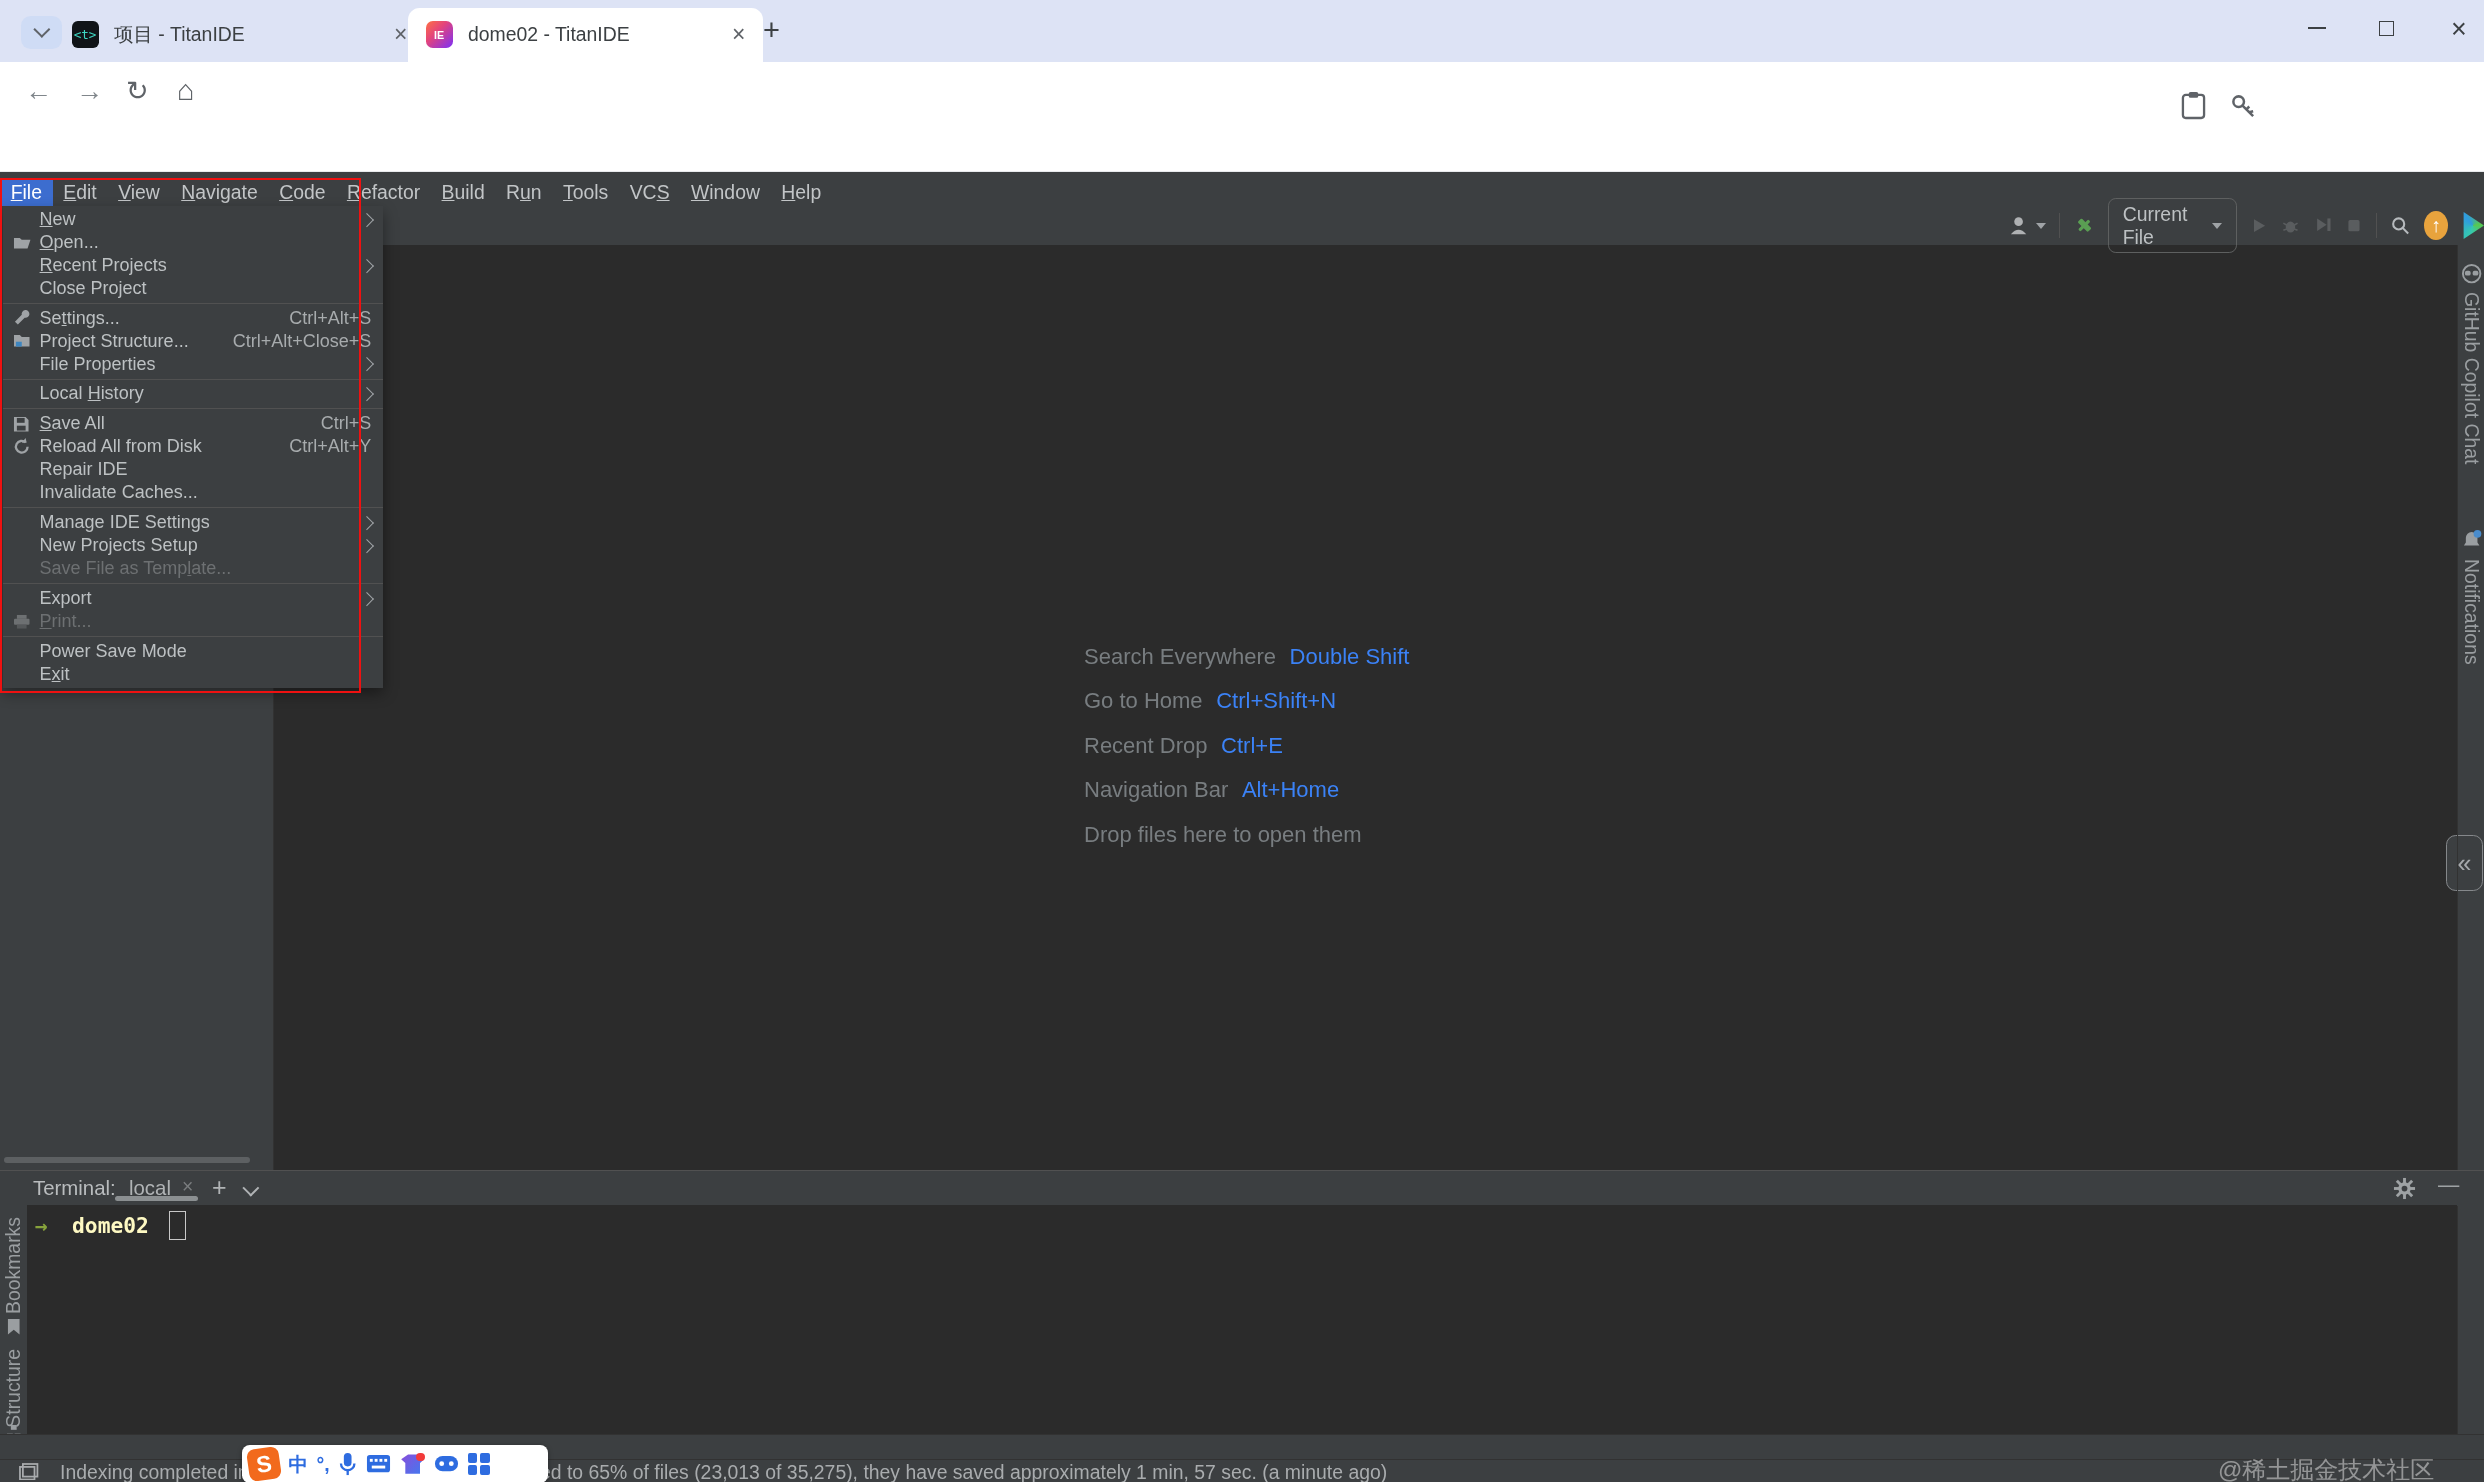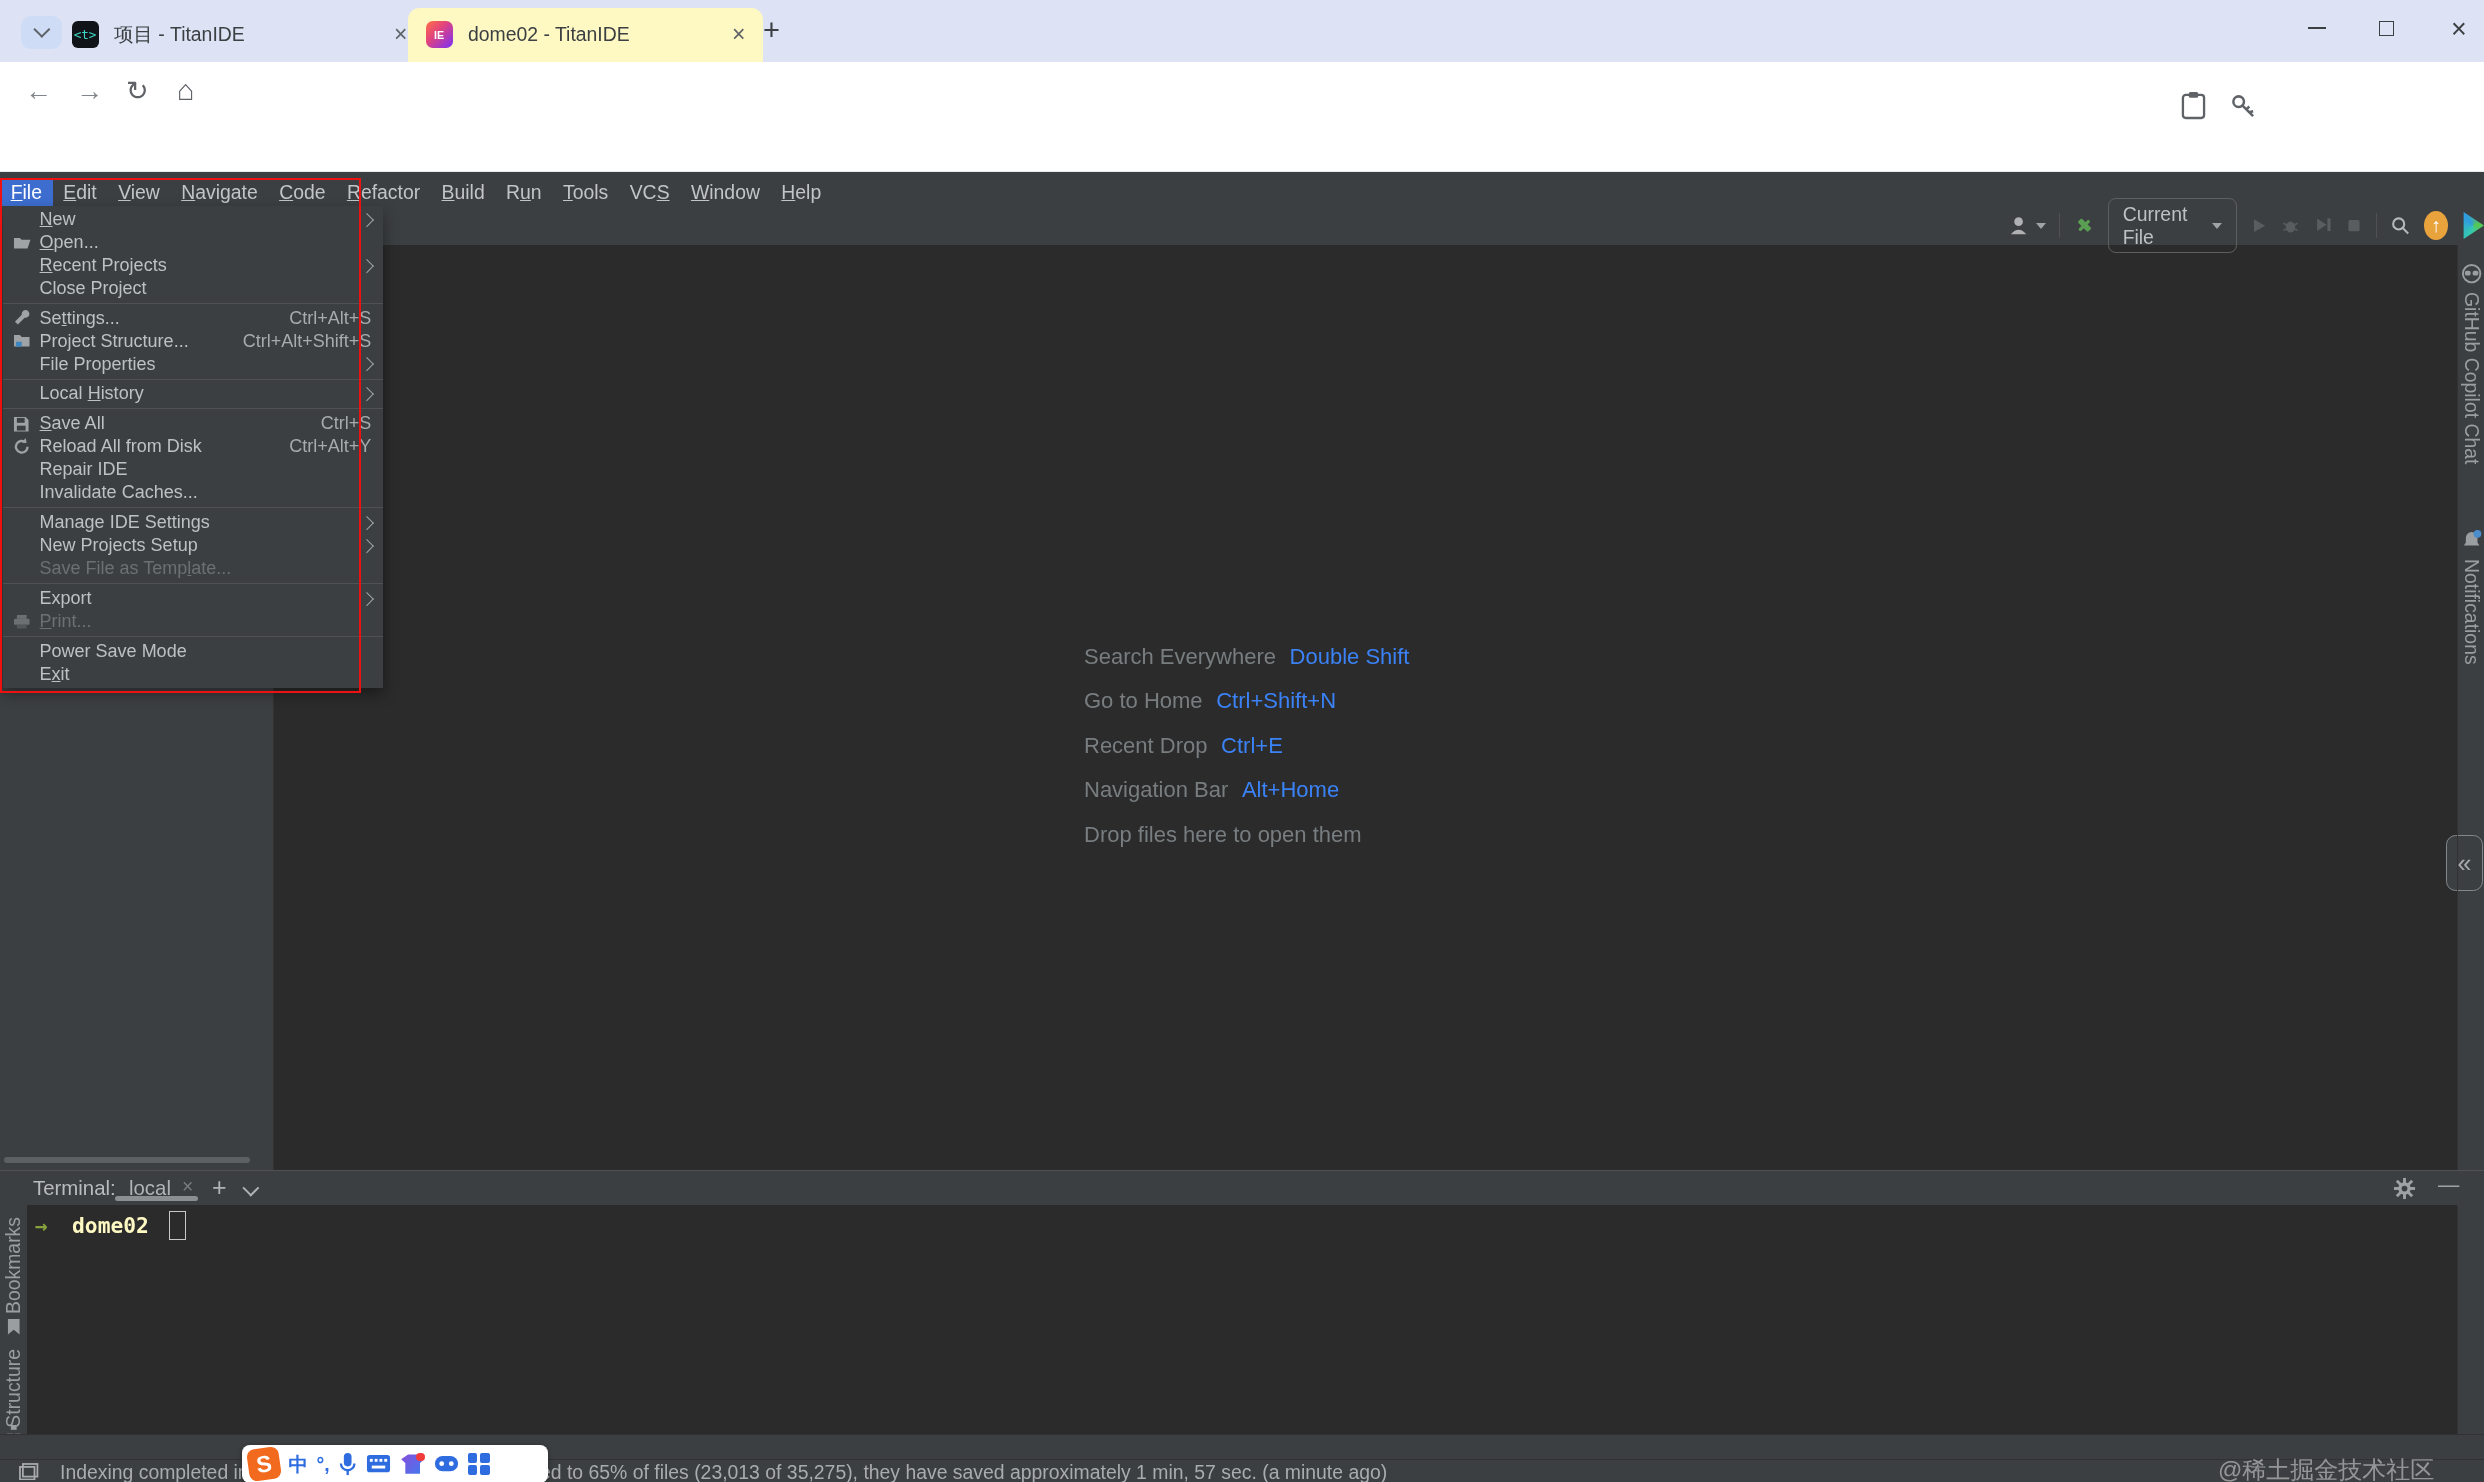--- a/index.html
+++ b/index.html
@@ -3,21 +3,21 @@
 <meta charset="utf-8">
 <style>
   html,body{margin:0;padding:0;}
   body{width:2484px;height:1483px;position:relative;overflow:hidden;
        font-family:"Liberation Sans","DejaVu Sans",sans-serif;background:#2b2b2b;}
   .abs{position:absolute;}
   
   .tabstrip{left:0;top:0;width:2484px;height:62px;background:#dde3f5;}
   .tab{top:7.8px;height:54px;display:flex;align-items:center;border-radius:11.6px 11.6px 0 0;
        color:#3c4043;font-size:19.4px;}
-  .tab.active{background:#fef9c3;}
+  .tab.active{background:#ffffff;}
   .favicon1{width:27px;height:27px;border-radius:5.8px;background:#101418;color:#3ed6c3;
             font-family:"DejaVu Sans Mono",monospace;font-size:12.6px;display:flex;
             align-items:center;justify-content:center;}
   .favicon2{width:27px;height:27px;border-radius:6.8px;
             background:linear-gradient(135deg,#ff7043 0%,#e3447c 40%,#7b2ff7 100%);
             color:#fff;font-size:10.7px;font-weight:bold;display:flex;align-items:center;justify-content:center;}
   .tabclose{color:#5f6368;font-size:23px;line-height:23px;margin-left:auto;cursor:default;}
   .chev{display:inline-block;width:9.7px;height:9.7px;border-right:2.4px solid #5f6368;
         border-bottom:2.4px solid #5f6368;transform:rotate(45deg);}
   .toolbar{left:0;top:62px;width:2484px;height:59px;background:#ffffff;}
@@ -266,21 +266,21 @@
       <span class="sc">Ctrl+Alt+S</span>
     </div>
   <div class="mi">
       <span class="ico">
         <svg width="17.5" height="15.5" viewBox="0 0 18 16">
           <path d="M1 2 h6 l2 2 h8 v10 h-16 z" fill="#9fa3a6"></path>
           <rect x="3" y="9" width="6" height="5" fill="#3e86c0"></rect>
         </svg>
       </span>
       <span>Project Structure...</span>
-      <span class="sc">Ctrl+Alt+Shift+S</span>
+      <span class="sc">Ctrl+Alt+Close+S</span>
     </div>
   <div class="mi">
       <span class="ico"></span>
       <span>File Properties</span>
       <span class="arr"></span>
     </div>
   <div class="msep"></div>
   <div class="mi">
       <span class="ico"></span>
       <span>Local <u>H</u>istory</span>

